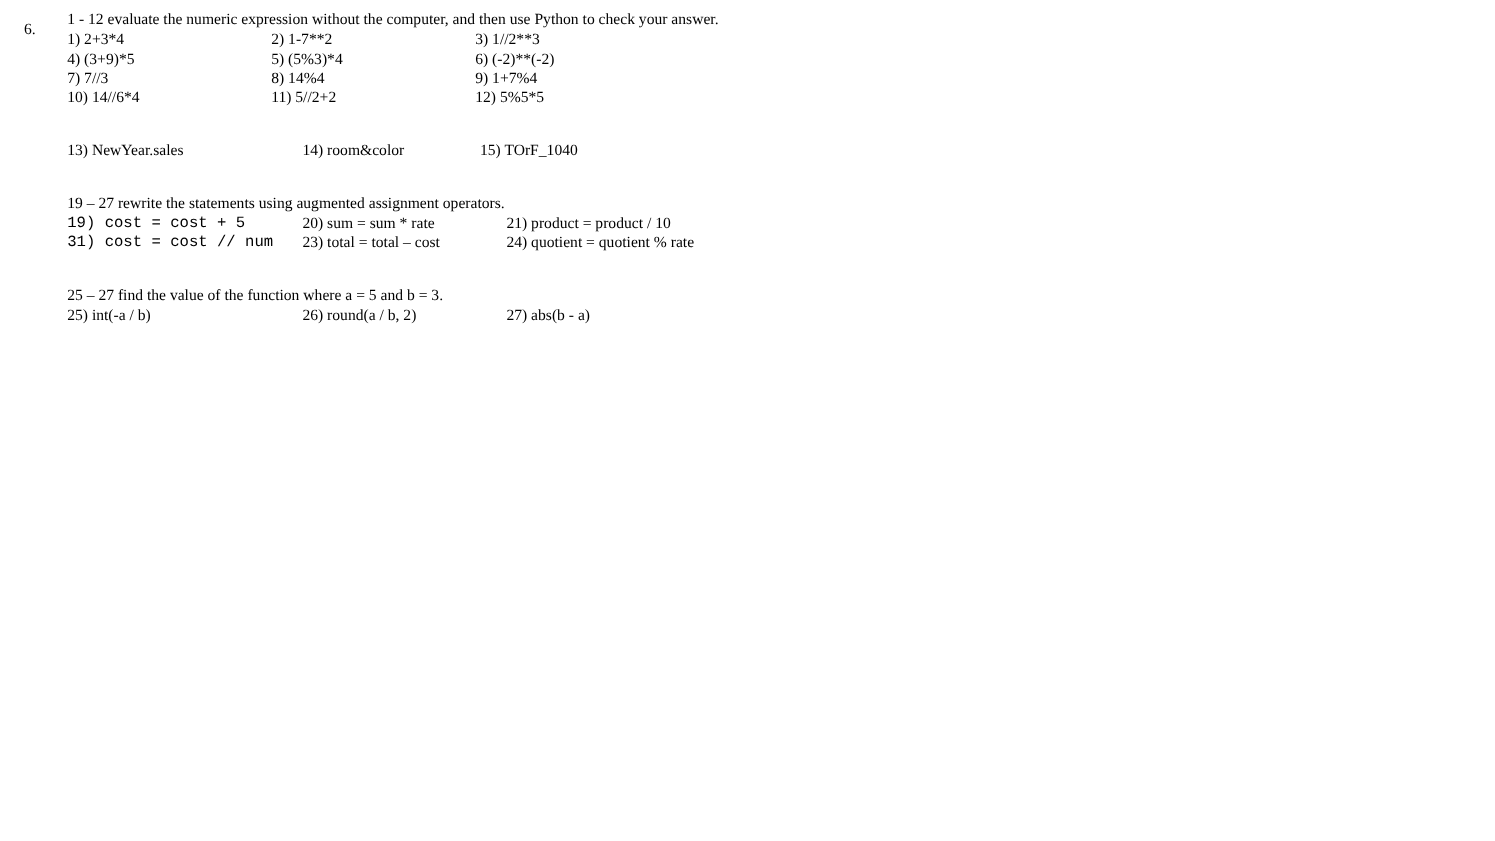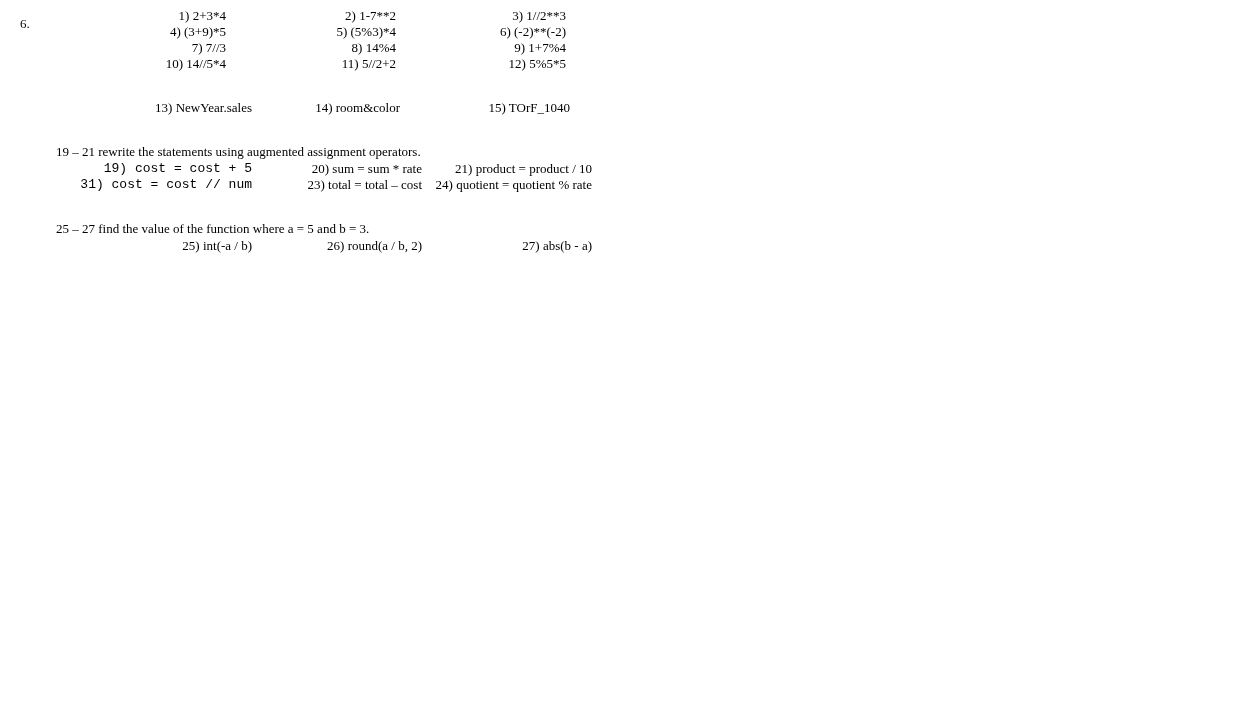--- a/index.html
+++ b/index.html
@@ -27,21 +27,20 @@
       padding-top: 0;
     }
     .section {
       margin-bottom: 28px;
     }
     .instruction {
       margin-bottom: 1px;
     }
     .row {
       display: flex;
-      text-align: right;
     }
     .col1 {
       width: 170px;
     }
     .col2 {
       width: 170px;
     }
     .col3 {
       width: 170px;
     }
@@ -76,52 +75,53 @@
   </style>
 </head>
 <body>
 
 <div class="page">
   <div class="page-number">6.</div>
 
   <div class="content">
 
     <div class="section">
+      <div class="instruction">1 - 12 evaluate the numeric expression without the computer, and then use Python to check your answer.</div>
       <div class="row">
         <div class="col1">1)   2+3*4</div>
         <div class="col2">2)  1-7**2</div>
         <div class="col3">3)   1//2**3</div>
       </div>
       <div class="row">
         <div class="col1">4)   (3+9)*5</div>
         <div class="col2">5)  (5%3)*4</div>
         <div class="col3">6)   (-2)**(-2)</div>
       </div>
       <div class="row">
         <div class="col1">7)   7//3</div>
         <div class="col2">8)  14%4</div>
         <div class="col3">9)   1+7%4</div>
       </div>
       <div class="row">
-        <div class="col1">10) 14//5*4</div>
+        <div class="col1">10) 14//6*4</div>
         <div class="col2">11) 5//2+2</div>
         <div class="col3">12) 5%5*5</div>
       </div>
     </div>
 
     <div class="section">
       <div class="row">
         <div class="col1b">13) NewYear.sales</div>
         <div class="col2b">14) room&amp;color</div>
         <div class="col3b">15) TOrF_1040</div>
       </div>
     </div>
 
     <div class="section">
-      <div class="instruction">19 – 21 rewrite the statements using augmented assignment operators.</div>
+      <div class="instruction">19 – 27 rewrite the statements using augmented assignment operators.</div>
       <div class="row">
         <div class="col1c">19) cost = cost + 5</div>
         <div class="col2c">20) sum = sum * rate</div>
         <div class="col3c">21) product = product / 10</div>
       </div>
       <div class="row">
         <div class="col1c">31) cost = cost // num</div>
         <div class="col2c">23) total = total – cost</div>
         <div class="col3c">24) quotient = quotient % rate</div>
       </div>

